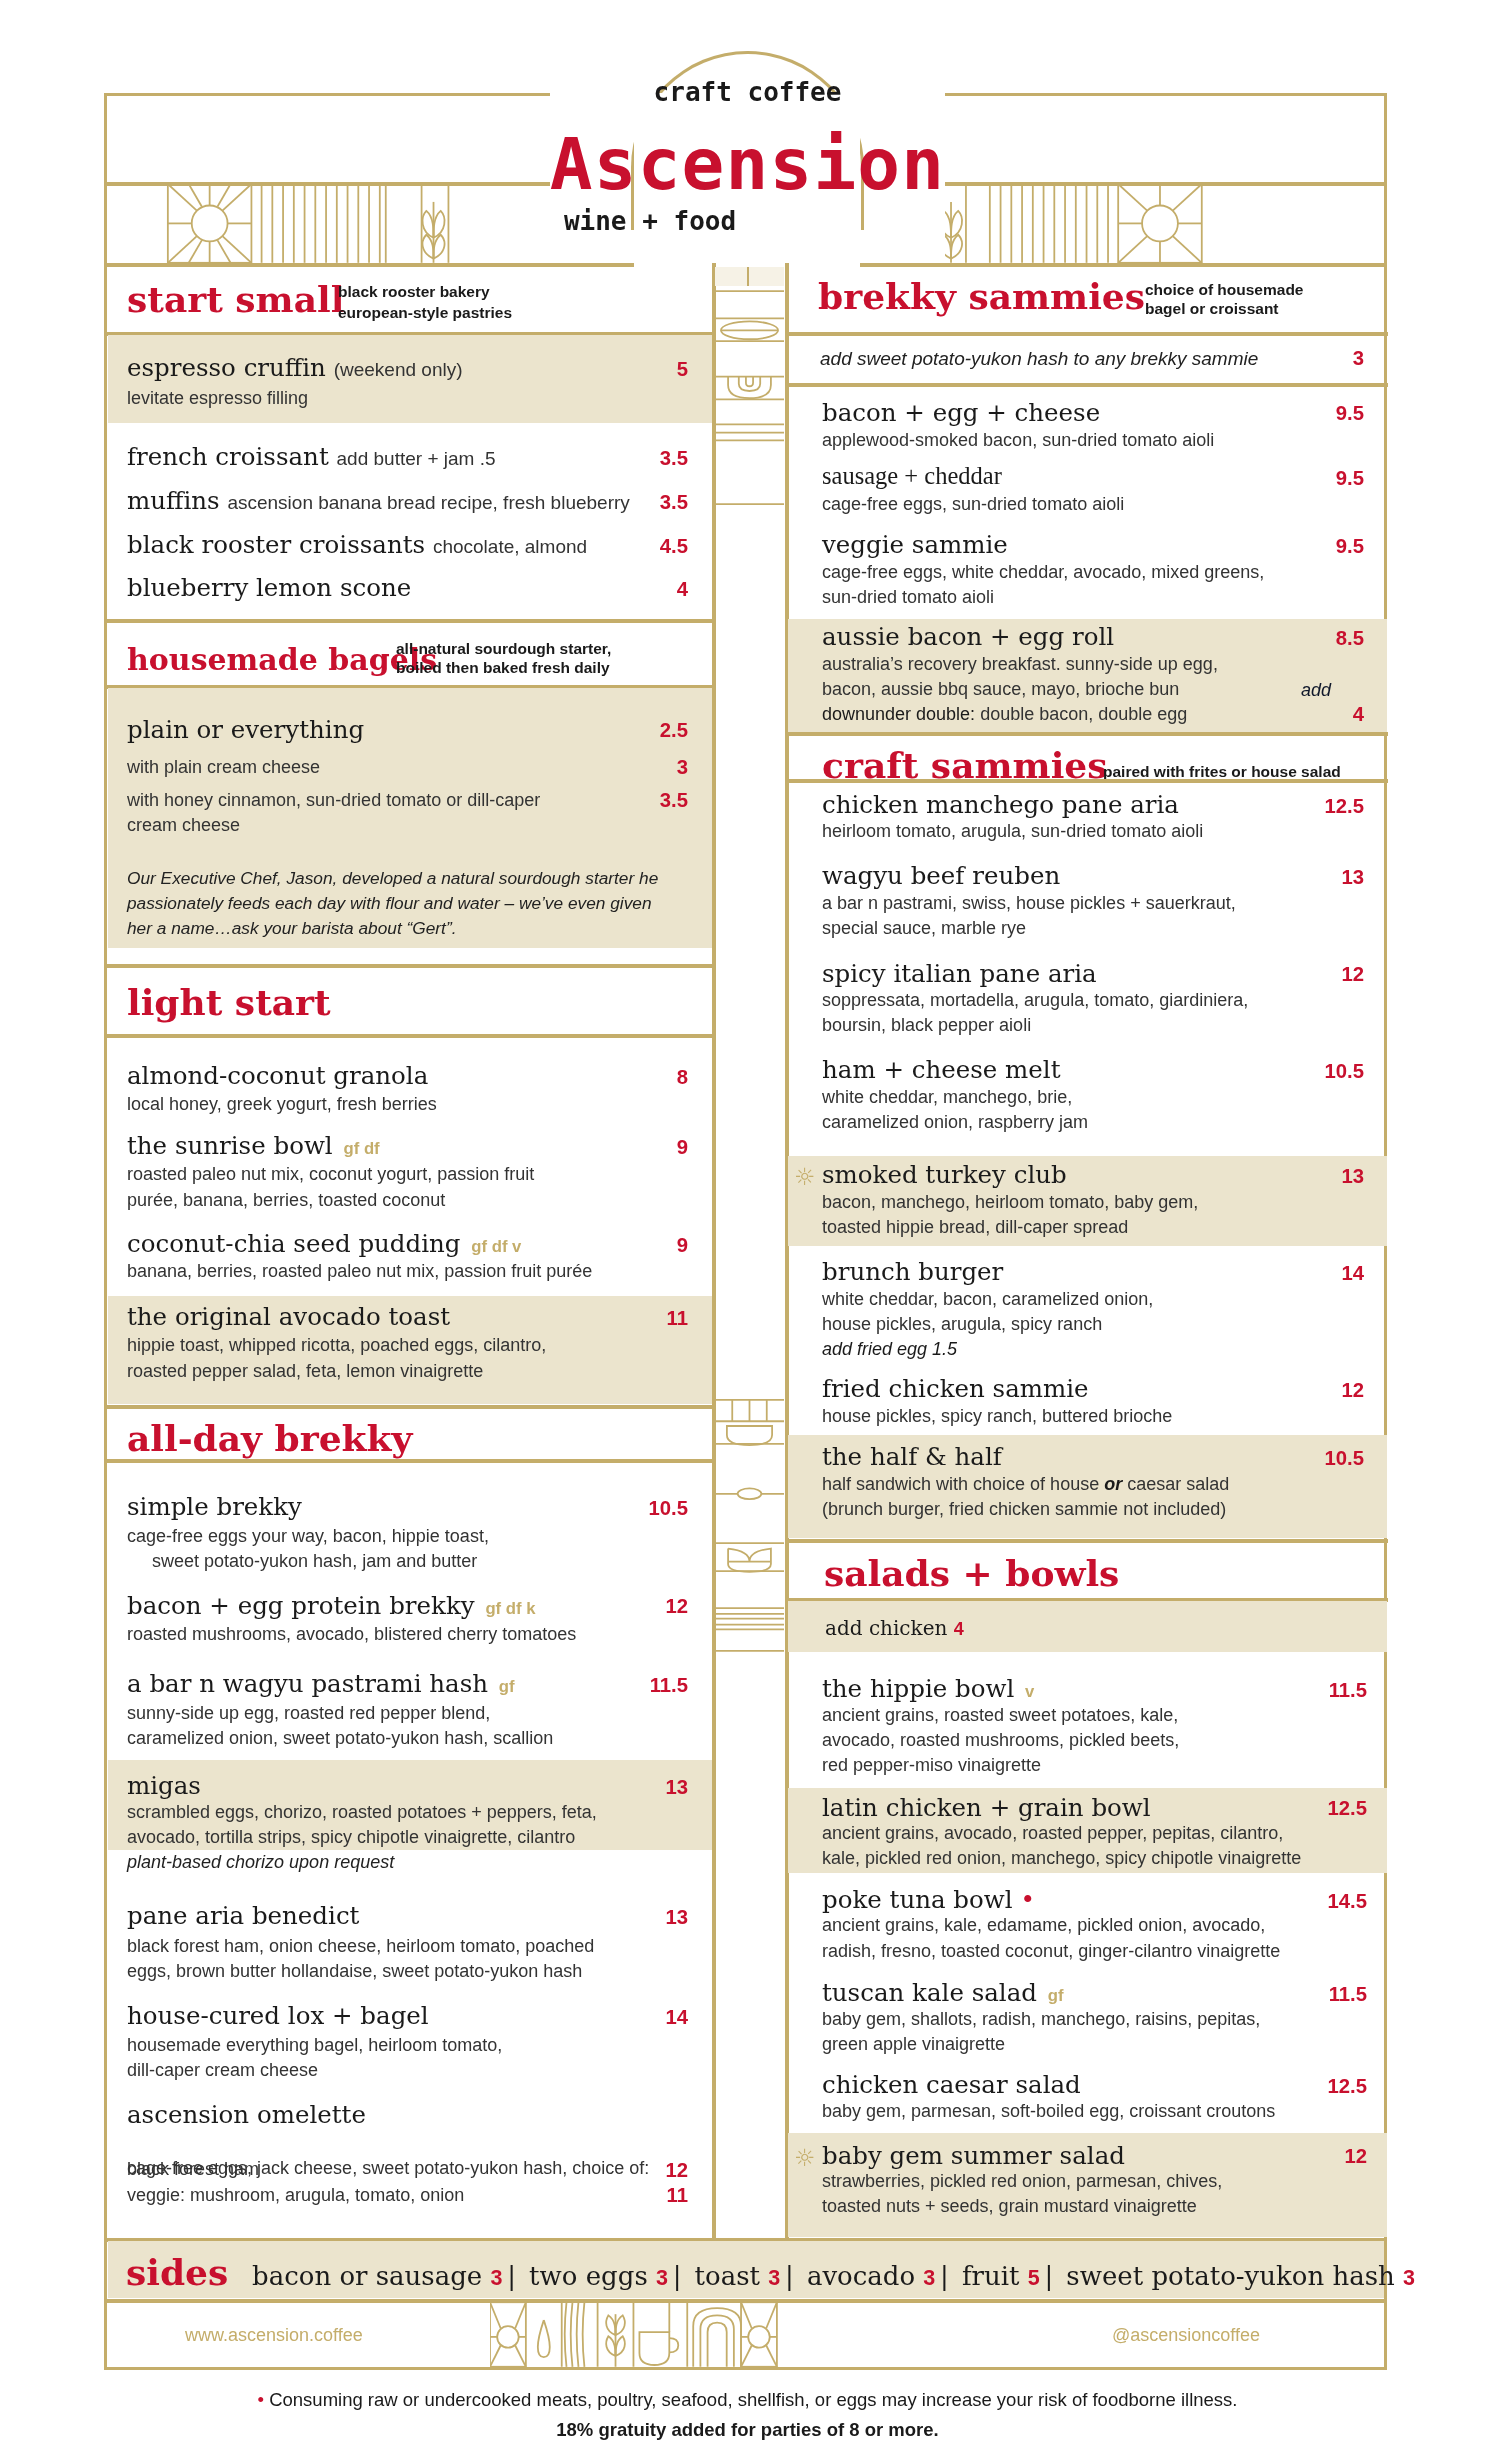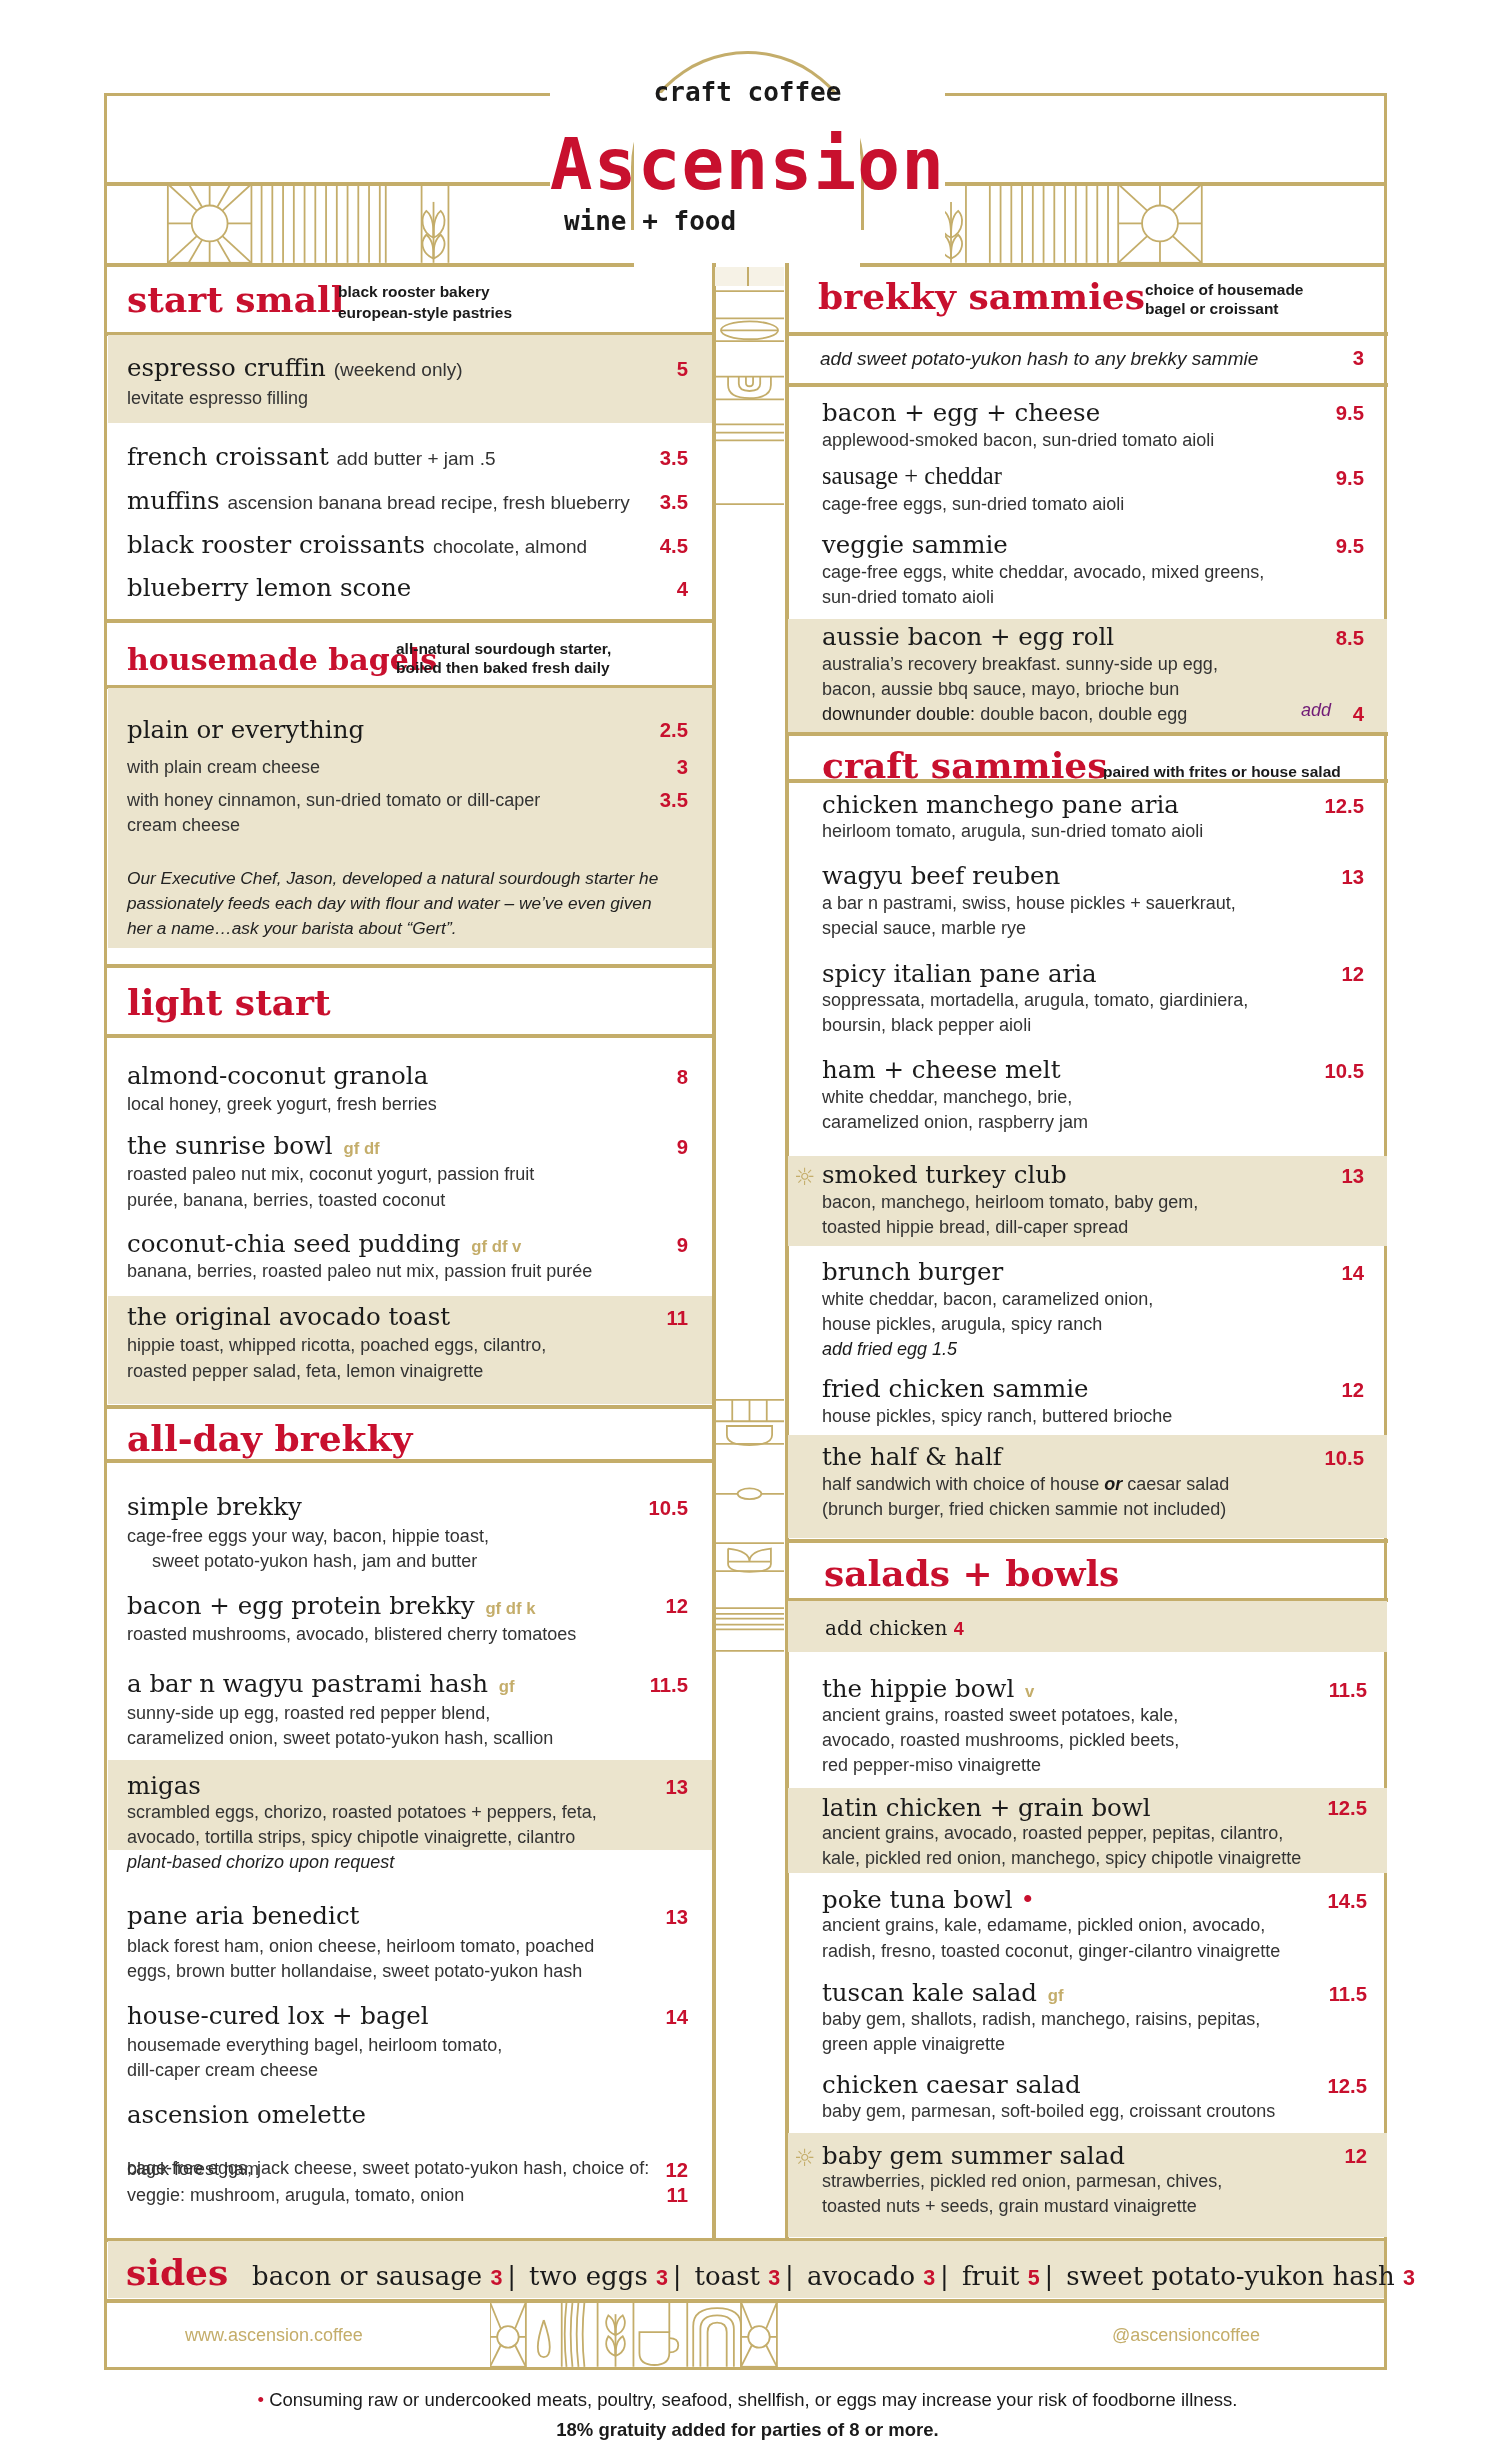--- a/index.html
+++ b/index.html
@@ -292,21 +292,21 @@
 <div class="price" style="left:1292px;top:535px;">9.5</div>
 <div class="desc" style="left:822px;top:560px;">cage-free eggs, white cheddar, avocado, mixed greens,</div>
 <div class="desc" style="left:822px;top:585px;">sun-dried tomato aioli</div>
 
 <div class="band" style="left:788px;top:619px;width:599px;height:114px;"></div>
 <div class="item" style="left:822px;top:622px;">aussie bacon + egg roll</div>
 <div class="price" style="left:1292px;top:627px;">8.5</div>
 <div class="desc" style="left:822px;top:652px;">australia’s recovery breakfast. sunny-side up egg,</div>
 <div class="desc" style="left:822px;top:677px;">bacon, aussie bbq sauce, mayo, brioche bun</div>
 <div class="desc" style="left:822px;top:702px;"><span style="color:#1a1a1a;">downunder double:</span> <span>double bacon, double egg</span></div>
-<div class="desc ital" style="left:1301px;top:698px;color:#701a75;">add</div>
+<div class="desc ital" style="left:1301px;top:678px;color:#0f172a;">add</div>
 <div class="price" style="left:1292px;top:703px;">4</div>
 
 <div class="hline" style="left:785px;top:732px;width:603px;"></div>
 
 <div class="sec-title" style="left:822px;top:744px;">craft sammies</div>
 <div class="sec-sub" style="left:1103px;top:762px;">paired with frites or house salad</div>
 <div class="hline" style="left:785px;top:779px;width:603px;"></div>
 
 <div class="item" style="left:822px;top:790px;">chicken manchego pane aria</div>
 <div class="price" style="left:1292px;top:795px;">12.5</div>

